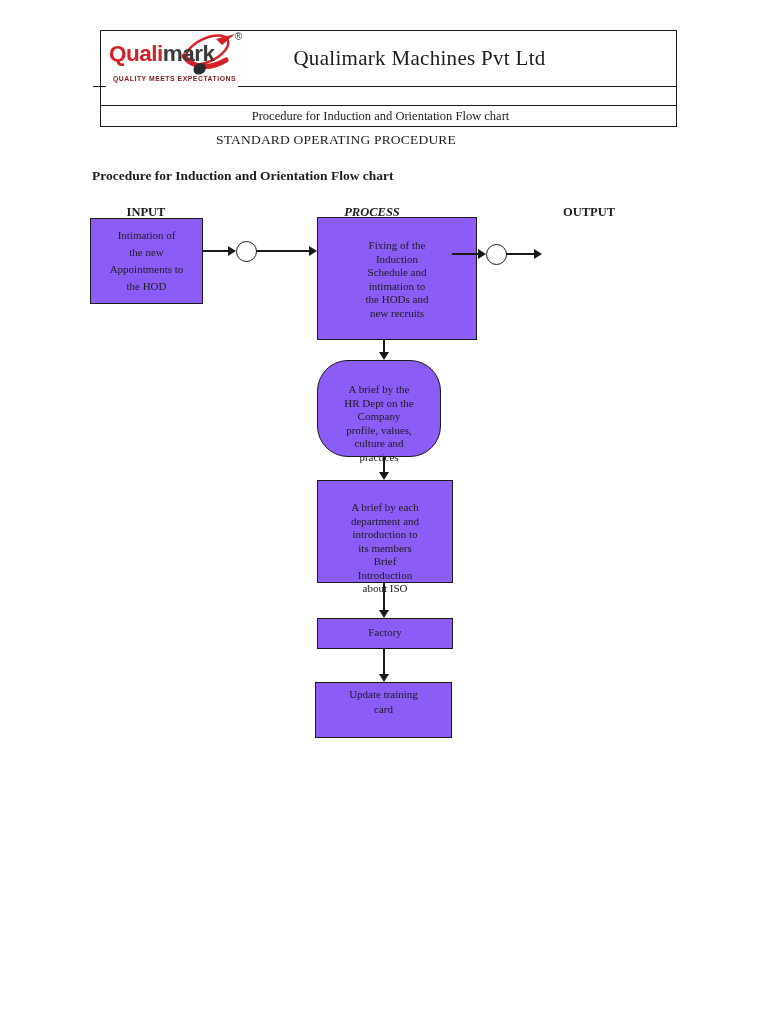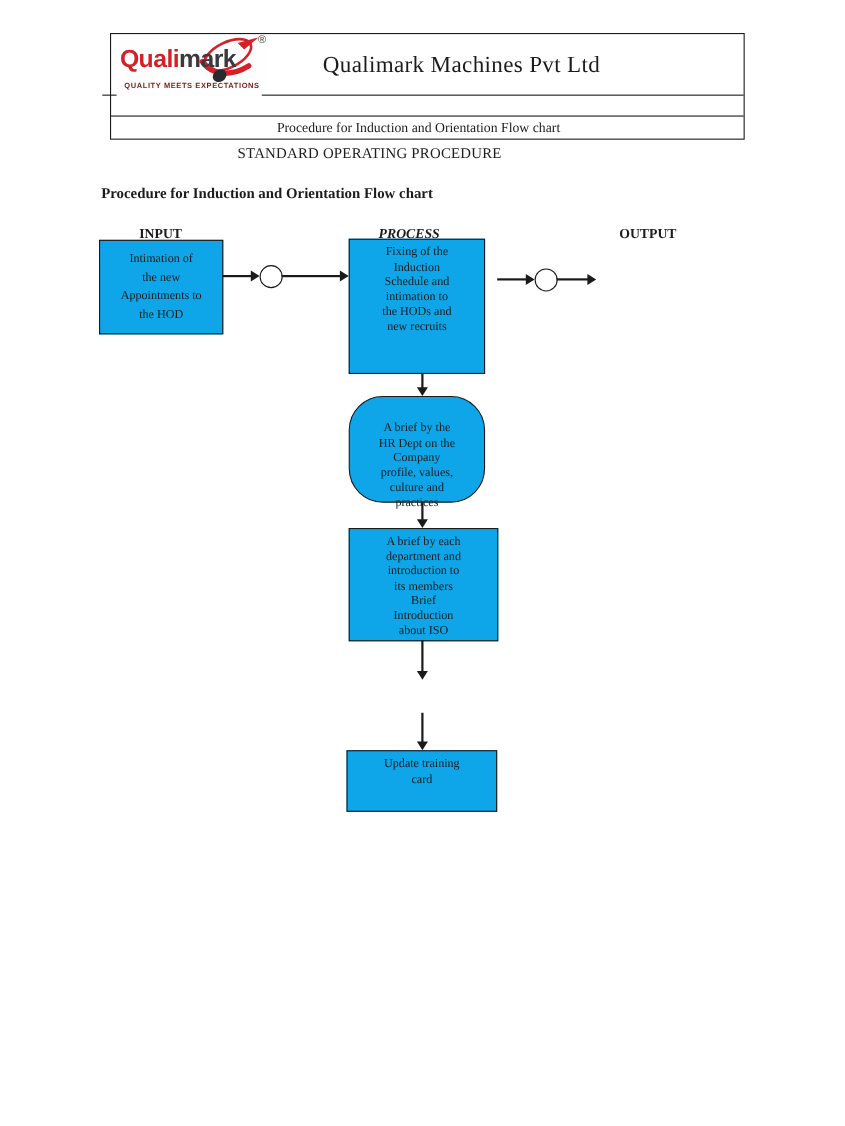--- a/index.html
+++ b/index.html
@@ -16,21 +16,21 @@
   .company-name { position:absolute; left:140px; top:0; width:437px; height:55px; display:flex; align-items:center; justify-content:center; padding-right:80px; font-size:21px; letter-spacing:0.3px; }
   .hdr-div1 { position:absolute; top:55px; left:137px; right:0; height:1.2px; background:#1a1a1a; }
   .hdr-tick { position:absolute; top:55px; left:-8px; width:13px; height:1.2px; background:#1a1a1a; }
   .hdr-row-sop { position:absolute; top:56px; left:0; width:100%; height:17px; line-height:17.5px; text-align:center; padding-right:105px; font-size:13.5px; letter-spacing:0.2px;margin-top:44px; }
   .hdr-div2 { position:absolute; top:73.5px; left:0; width:100%; height:1.2px; background:#1a1a1a; }
   .hdr-row-title { position:absolute; top:74.5px; left:0; width:100%; height:21px; line-height:21px; text-align:center; padding-right:16px; font-size:12.5px; }
 
   
   .fc-heading { position:absolute; left:92px; top:168px; font-size:13.5px; font-weight:bold; }
   .col-label { position:absolute; top:189px; width:110px; text-align:center; font-size:12.5px; font-weight:bold;margin-top:16px; }
-  .node { position:absolute; border:1.8px solid #1a1a1a; background:#0ea5e9; text-align:center; font-size:11px; white-space:pre-line; }
+  .node { position:absolute; border:1.8px solid #1a1a1a; background:#8b5cf6; text-align:center; font-size:11px; white-space:pre-line; }
   .circle { position:absolute; width:21px; height:21px; border:1.8px solid #1a1a1a; border-radius:50%; background:#fff; }
   .hline { position:absolute; height:1.8px; background:#1a1a1a; }
   .vline { position:absolute; width:1.8px; background:#1a1a1a; }
   .arr-r { position:absolute; width:0; height:0; border-left:8.5px solid #1a1a1a; border-top:5px solid transparent; border-bottom:5px solid transparent; }
   .arr-d { position:absolute; width:0; height:0; border-top:8.5px solid #1a1a1a; border-left:5px solid transparent; border-right:5px solid transparent; }
 </style>
 </head>
 <body>
 
 <div class="page">
@@ -59,39 +59,40 @@
 
   <div class="fc-heading">Procedure for Induction and Orientation Flow chart</div>
   <div class="col-label" style="left:91px;">INPUT</div>
   <div class="col-label" style="left:317px;font-style:italic;">PROCESS</div>
   <div class="col-label" style="left:534px;">OUTPUT</div>
 
   <div class="node" style="left:90px; top:218px; width:113px; height:86px; padding-top:8px; line-height:17px;">Intimation of
 the new
 Appointments to
 the HOD</div>
-  <div class="node" style="left:317px; top:217px; width:124px; height:123px; padding-top:5px; line-height:13.5px;">Fixing of the
+  <div class="node" style="left:317px; top:217px; width:160px; height:123px; padding-top:21px; line-height:13.5px;">Fixing of the
 Induction
 Schedule and
 intimation to
 the HODs and
 new recruits</div>
   <div class="node" style="left:317px; top:360px; width:124px; height:97px; padding-top:22px; line-height:13.5px;border-radius:31px;">A brief by the
 HR Dept on the
 Company
 profile, values,
 culture and
 practices</div>
-  <div class="node" style="left:317px; top:480px; width:136px; height:103px; padding-top:5px; line-height:13.5px;">A brief by each
+  <div class="node" style="left:317px; top:480px; width:136px; height:103px; padding-top:20px; line-height:13.5px;">A brief by each
 department and
 introduction to
 its members
 Brief
 Introduction
 about ISO</div>
+  <div class="node" style="left:317px; top:618px; width:136px; height:31px; line-height:26px;">Factory</div>
   <div class="node" style="left:315px; top:682px; width:137px; height:56px; padding-top:4px; line-height:14.5px;">Update training
 card</div>
 
   <div class="circle" style="left:236px; top:241px;"></div>
   <div class="circle" style="left:486px; top:244px;"></div>
 
   <div class="hline" style="left:202px; top:250.2px; width:27px;"></div>
   <div class="arr-r" style="left:228px; top:246px;"></div>
   <div class="hline" style="left:256px; top:250.2px; width:55px;"></div>
   <div class="arr-r" style="left:309px; top:246px;"></div>

